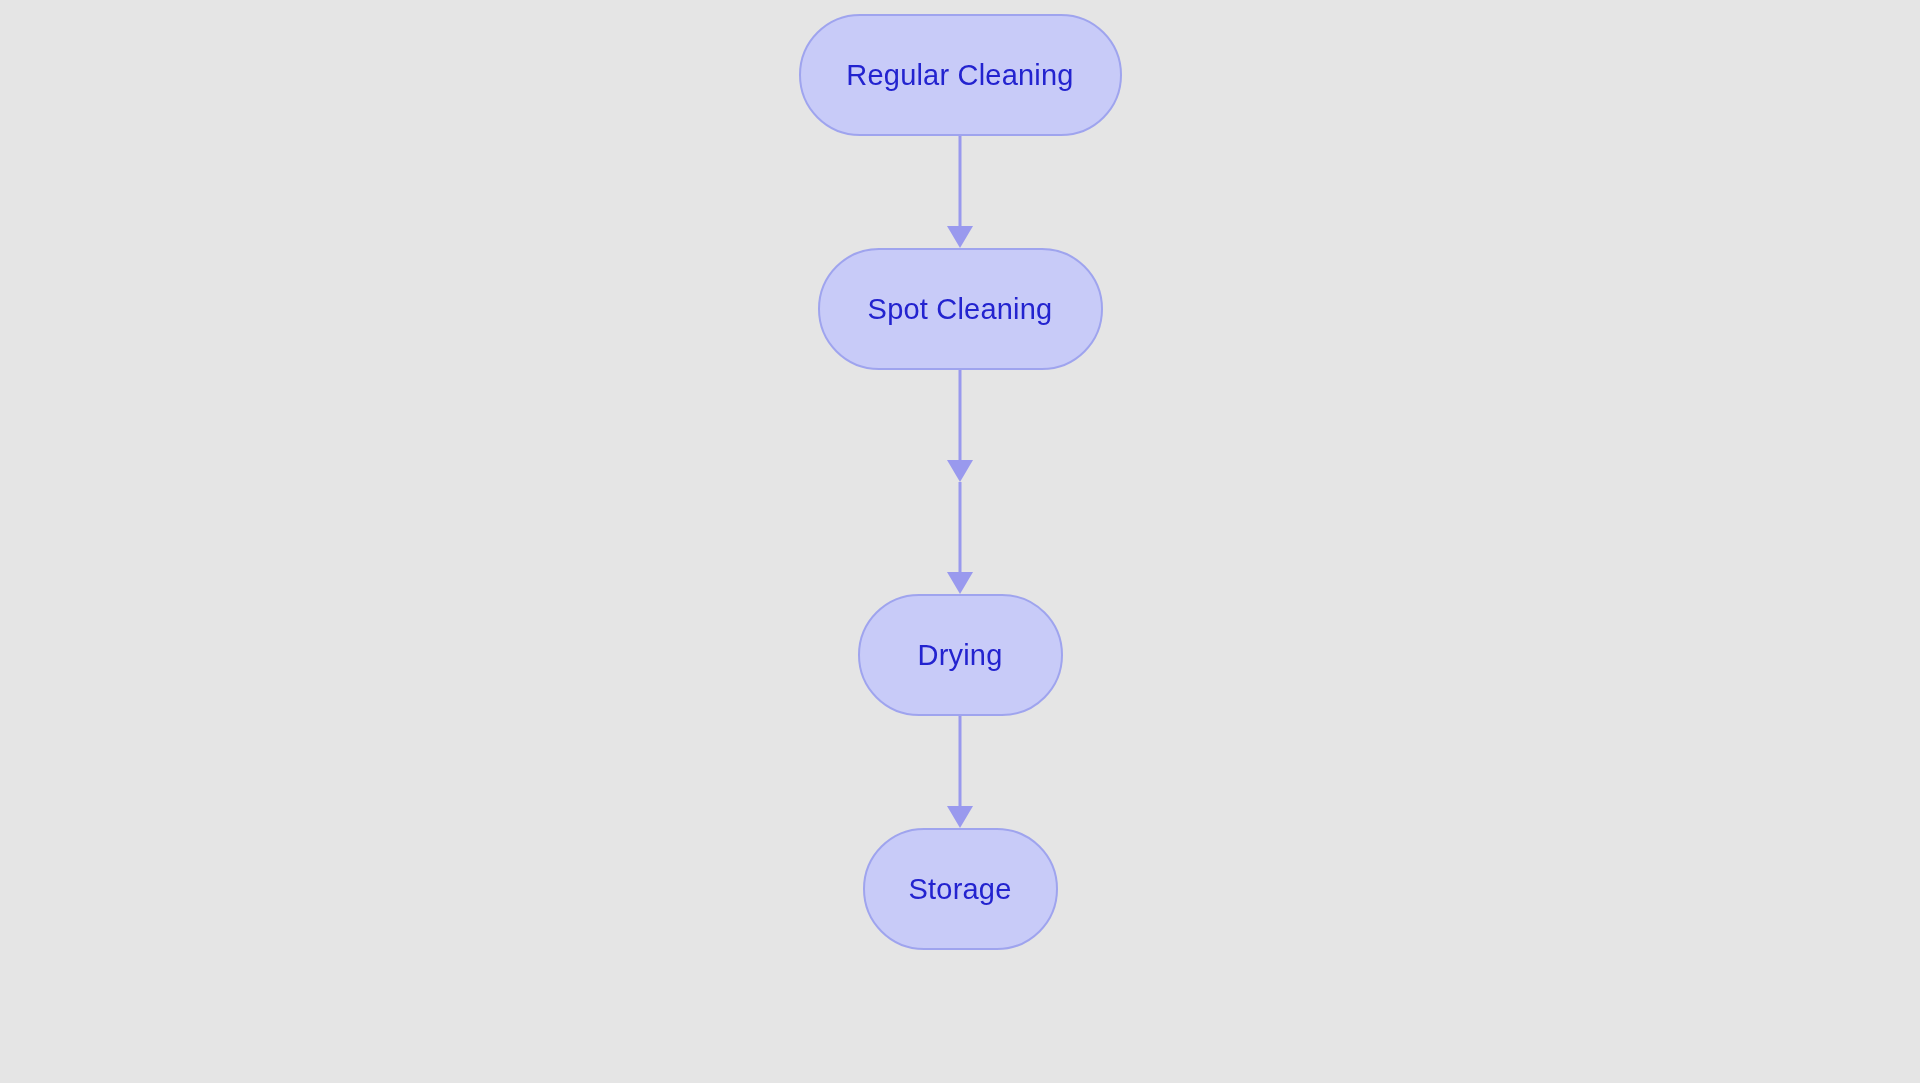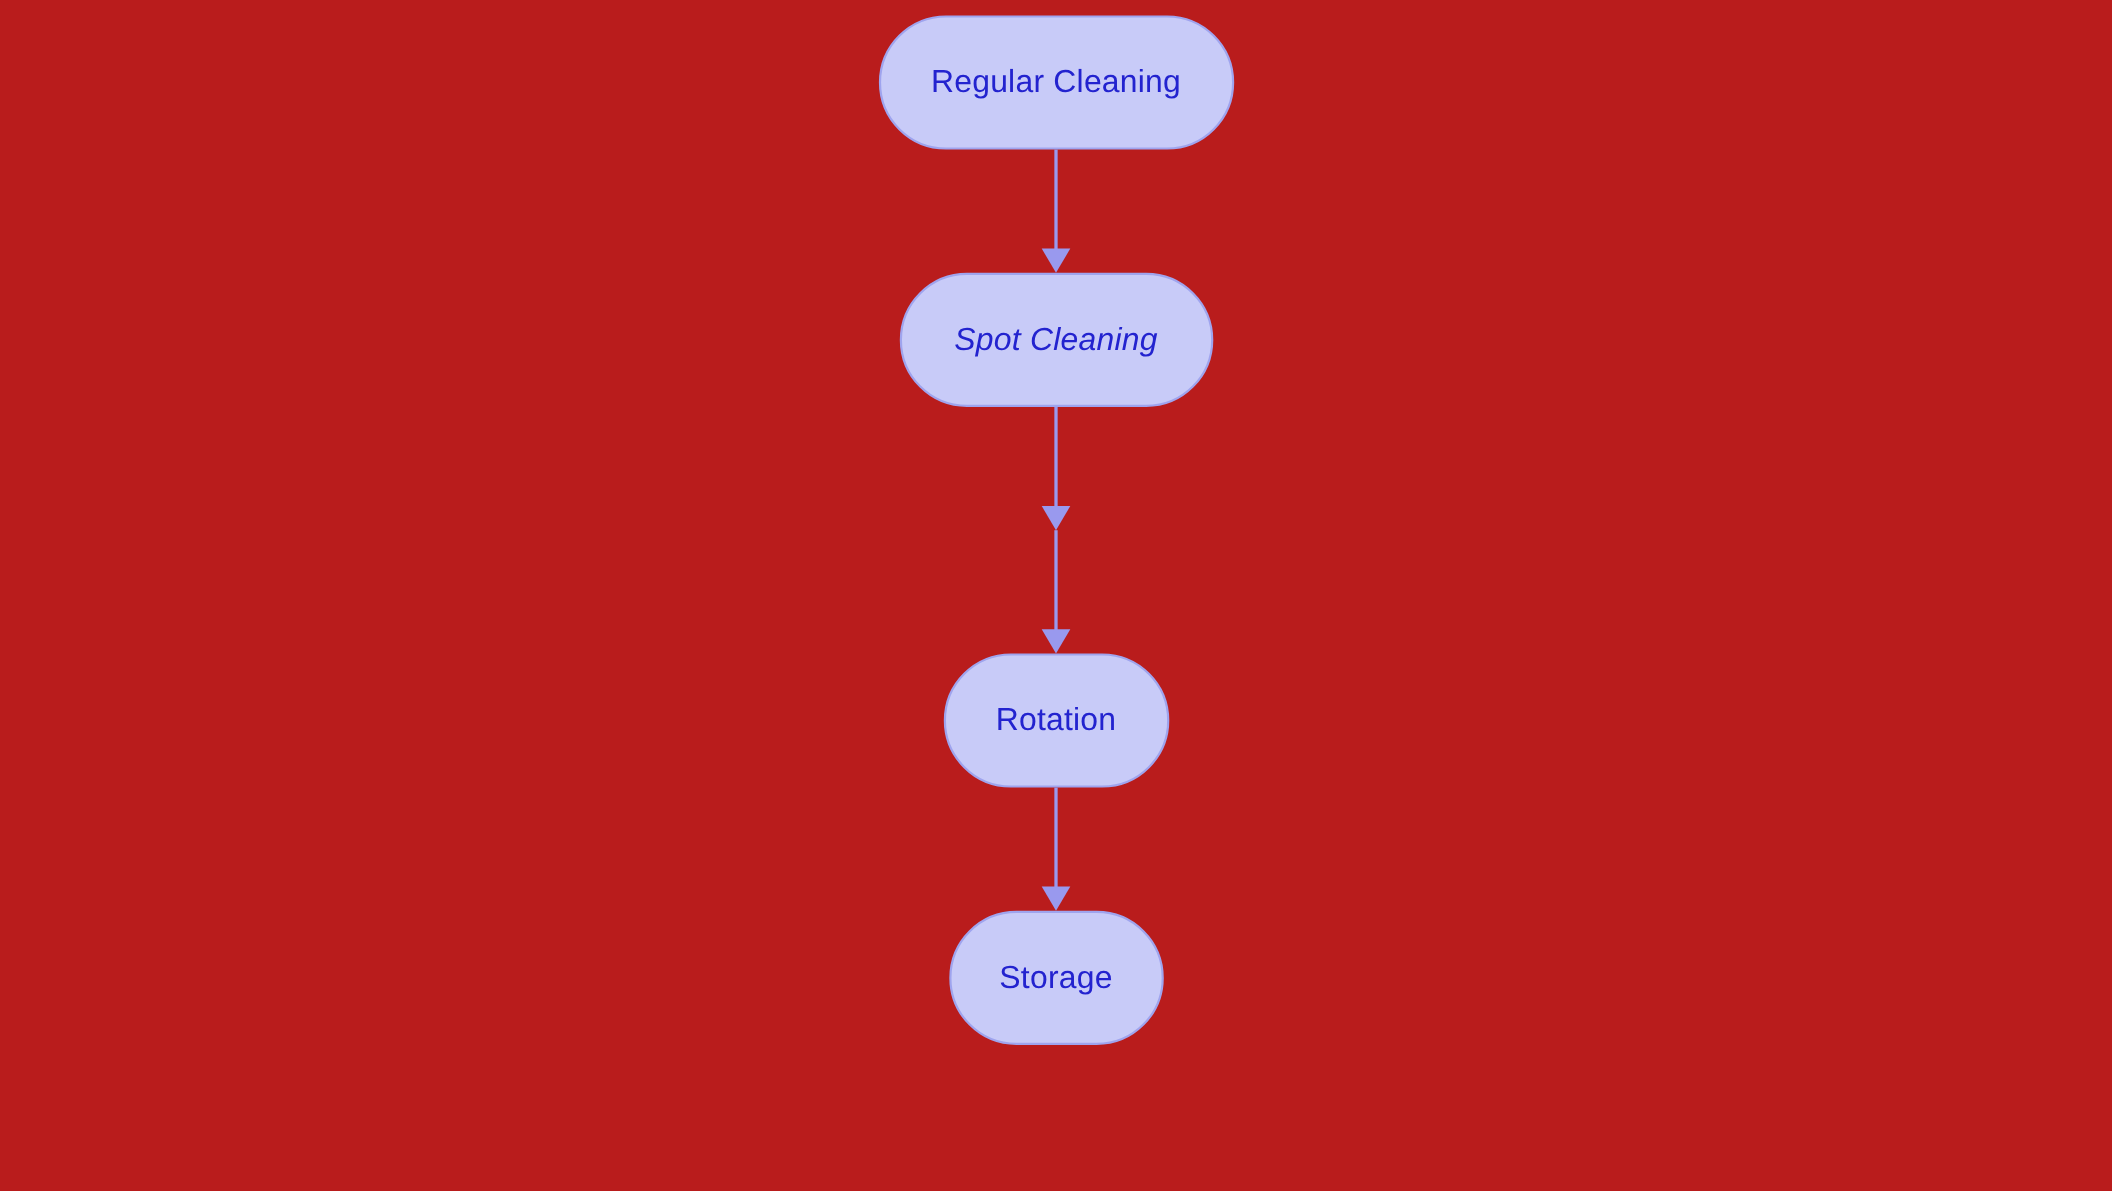--- a/index.html
+++ b/index.html
@@ -83,49 +83,49 @@
     border-right: 13px solid transparent;
     border-top: 22px solid #9999ee;
   }
 
   
   .flow-column { padding-top: 14px; }
 </style>
 </head>
 <body>
 
-<div id="flowchart-canvas" style="background: #b91c1c;">
+<div id="flowchart-canvas" style="background: #e5e5e5;">
   <div class="flow-column">
 
     <div class="flow-node" style="width: 323px; background: rgb(200, 203, 248); border-color: rgb(159, 164, 238); color: rgb(35, 35, 207);">
       <span class="flow-node-label">Regular Cleaning</span>
     </div>
 
     <div class="flow-edge">
       <div class="flow-edge-line" style="background: rgb(153, 153, 238);"></div>
       <div class="flow-edge-arrowhead" style="border-top-color: rgb(153, 153, 238);"></div>
     </div>
 
-    <div class="flow-node" style="width: 285px; background: rgb(200, 203, 248); border-color: rgb(159, 164, 238); color: rgb(35, 35, 207); font-style: italic;">
+    <div class="flow-node" style="width: 285px; background: rgb(200, 203, 248); border-color: rgb(159, 164, 238); color: rgb(35, 35, 207);">
       <span class="flow-node-label">Spot Cleaning</span>
     </div>
 
     <div class="flow-edge">
       <div class="flow-edge-line" style="background: rgb(153, 153, 238);"></div>
       <div class="flow-edge-arrowhead" style="border-top-color: rgb(153, 153, 238);"></div>
     </div>
 
 
     <div class="flow-edge">
       <div class="flow-edge-line" style="background: rgb(153, 153, 238);"></div>
       <div class="flow-edge-arrowhead" style="border-top-color: rgb(153, 153, 238);"></div>
     </div>
 
     <div class="flow-node" style="width: 205px; background: rgb(200, 203, 248); border-color: rgb(159, 164, 238); color: rgb(35, 35, 207);">
-      <span class="flow-node-label">Rotation</span>
+      <span class="flow-node-label">Drying</span>
     </div>
 
     <div class="flow-edge">
       <div class="flow-edge-line" style="background: rgb(153, 153, 238);"></div>
       <div class="flow-edge-arrowhead" style="border-top-color: rgb(153, 153, 238);"></div>
     </div>
 
     <div class="flow-node" style="width: 195px; background: rgb(200, 203, 248); border-color: rgb(159, 164, 238); color: rgb(35, 35, 207);">
       <span class="flow-node-label">Storage</span>
     </div>

